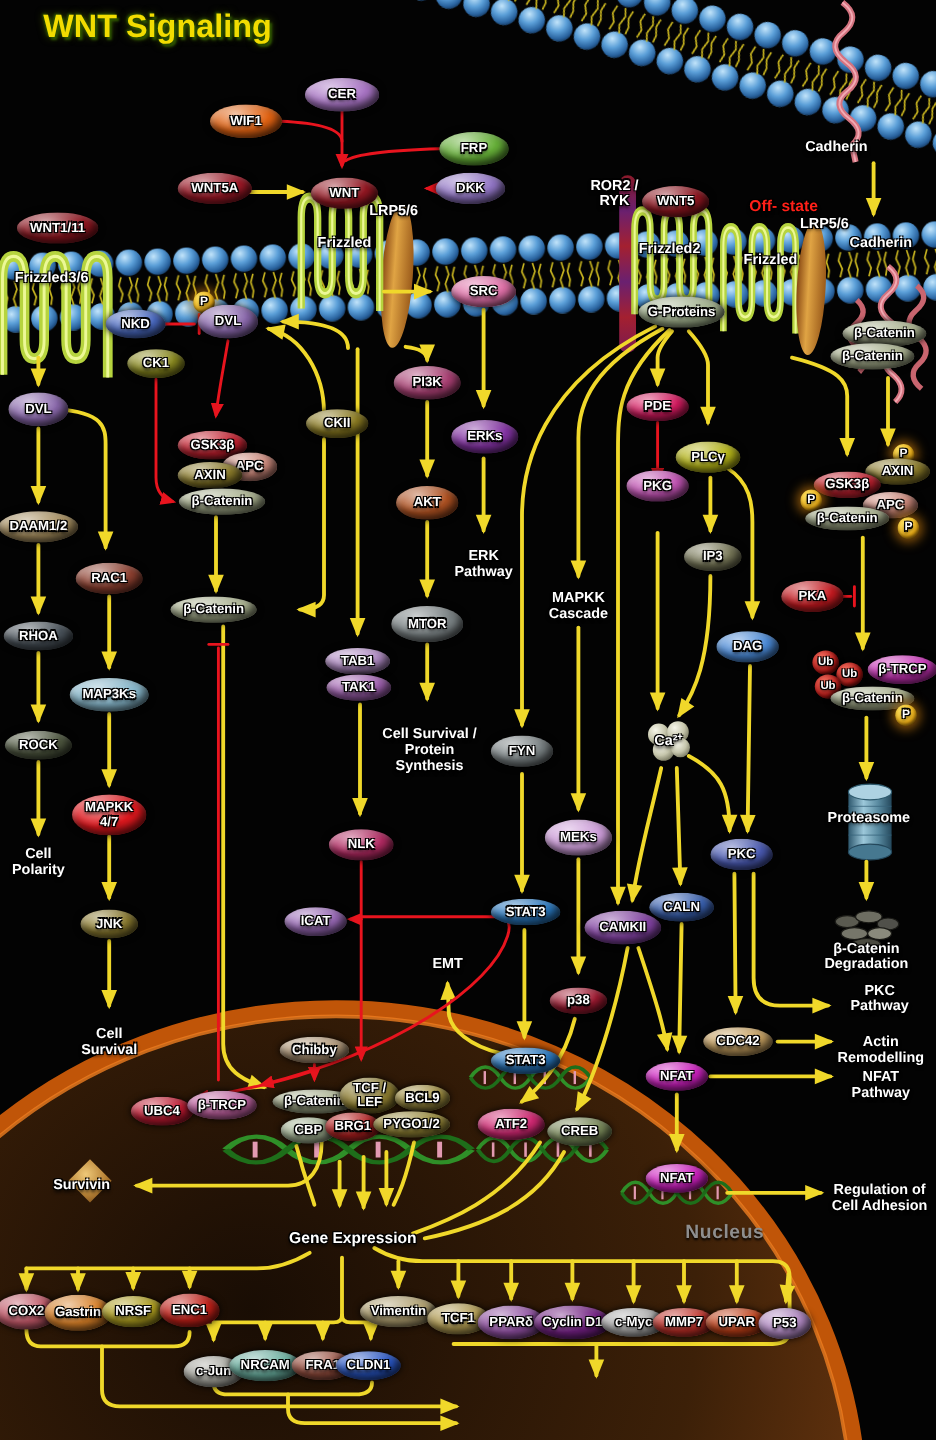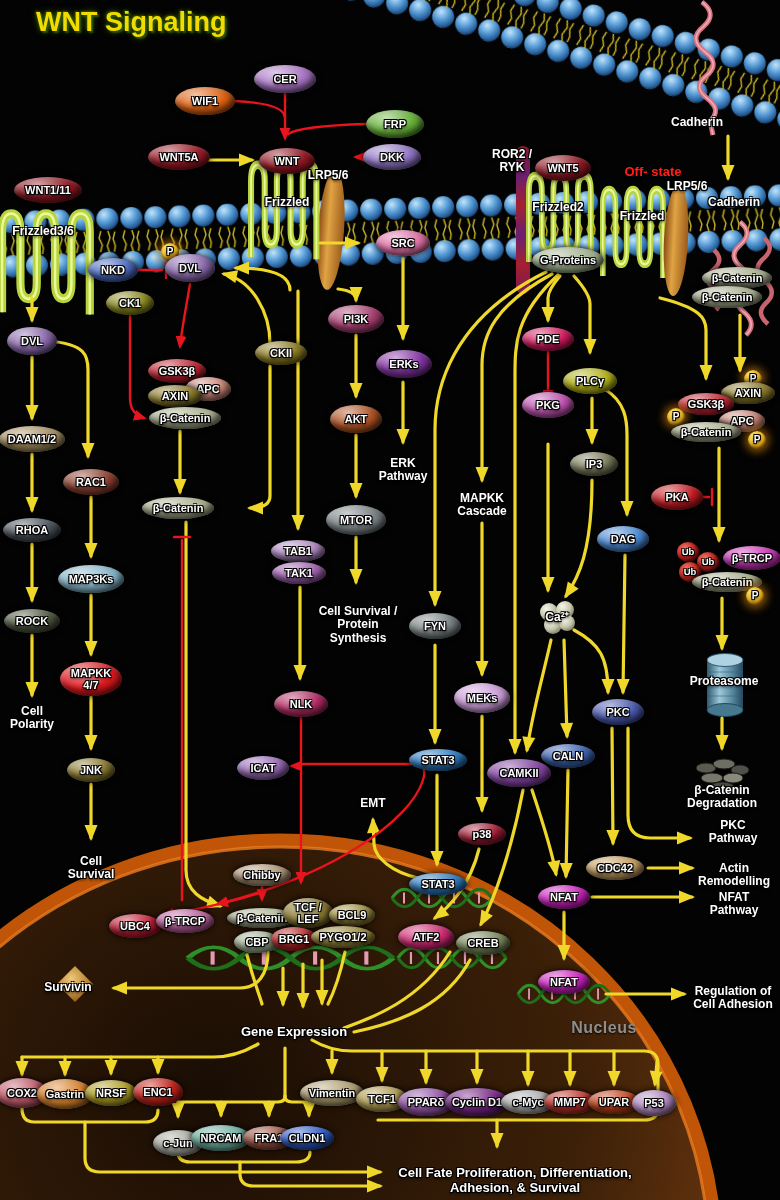--- a/index.html
+++ b/index.html
@@ -675,20 +675,16 @@
       </div>
       <div class="node blob" style="left: 544px; top: 1090px; width: 52px; height: 24px; --fill: #c23028;">
         <span class="nlabel">MMP7</span>
       </div>
       <div class="node blob" style="left: 588px; top: 1090px; width: 52px; height: 24px; --fill: #c24018;">
         <span class="nlabel">UPAR</span>
       </div>
       <div class="node blob" style="left: 632px; top: 1090px; width: 44px; height: 26px; --fill: #b088c2;">
         <span class="nlabel">P53</span>
       </div>
-      <div class="node text big" style="left: 345px; top: 1164px; width: 340px; height: 34px;">
-        <span class="nlabel">Cell Fate Proliferation, Differentiation,
-Adhesion, &amp; Survival</span>
-      </div>
     </div>
 
   <div class="title">WNT Signaling</div>
 </div>
 
 </body></html>

